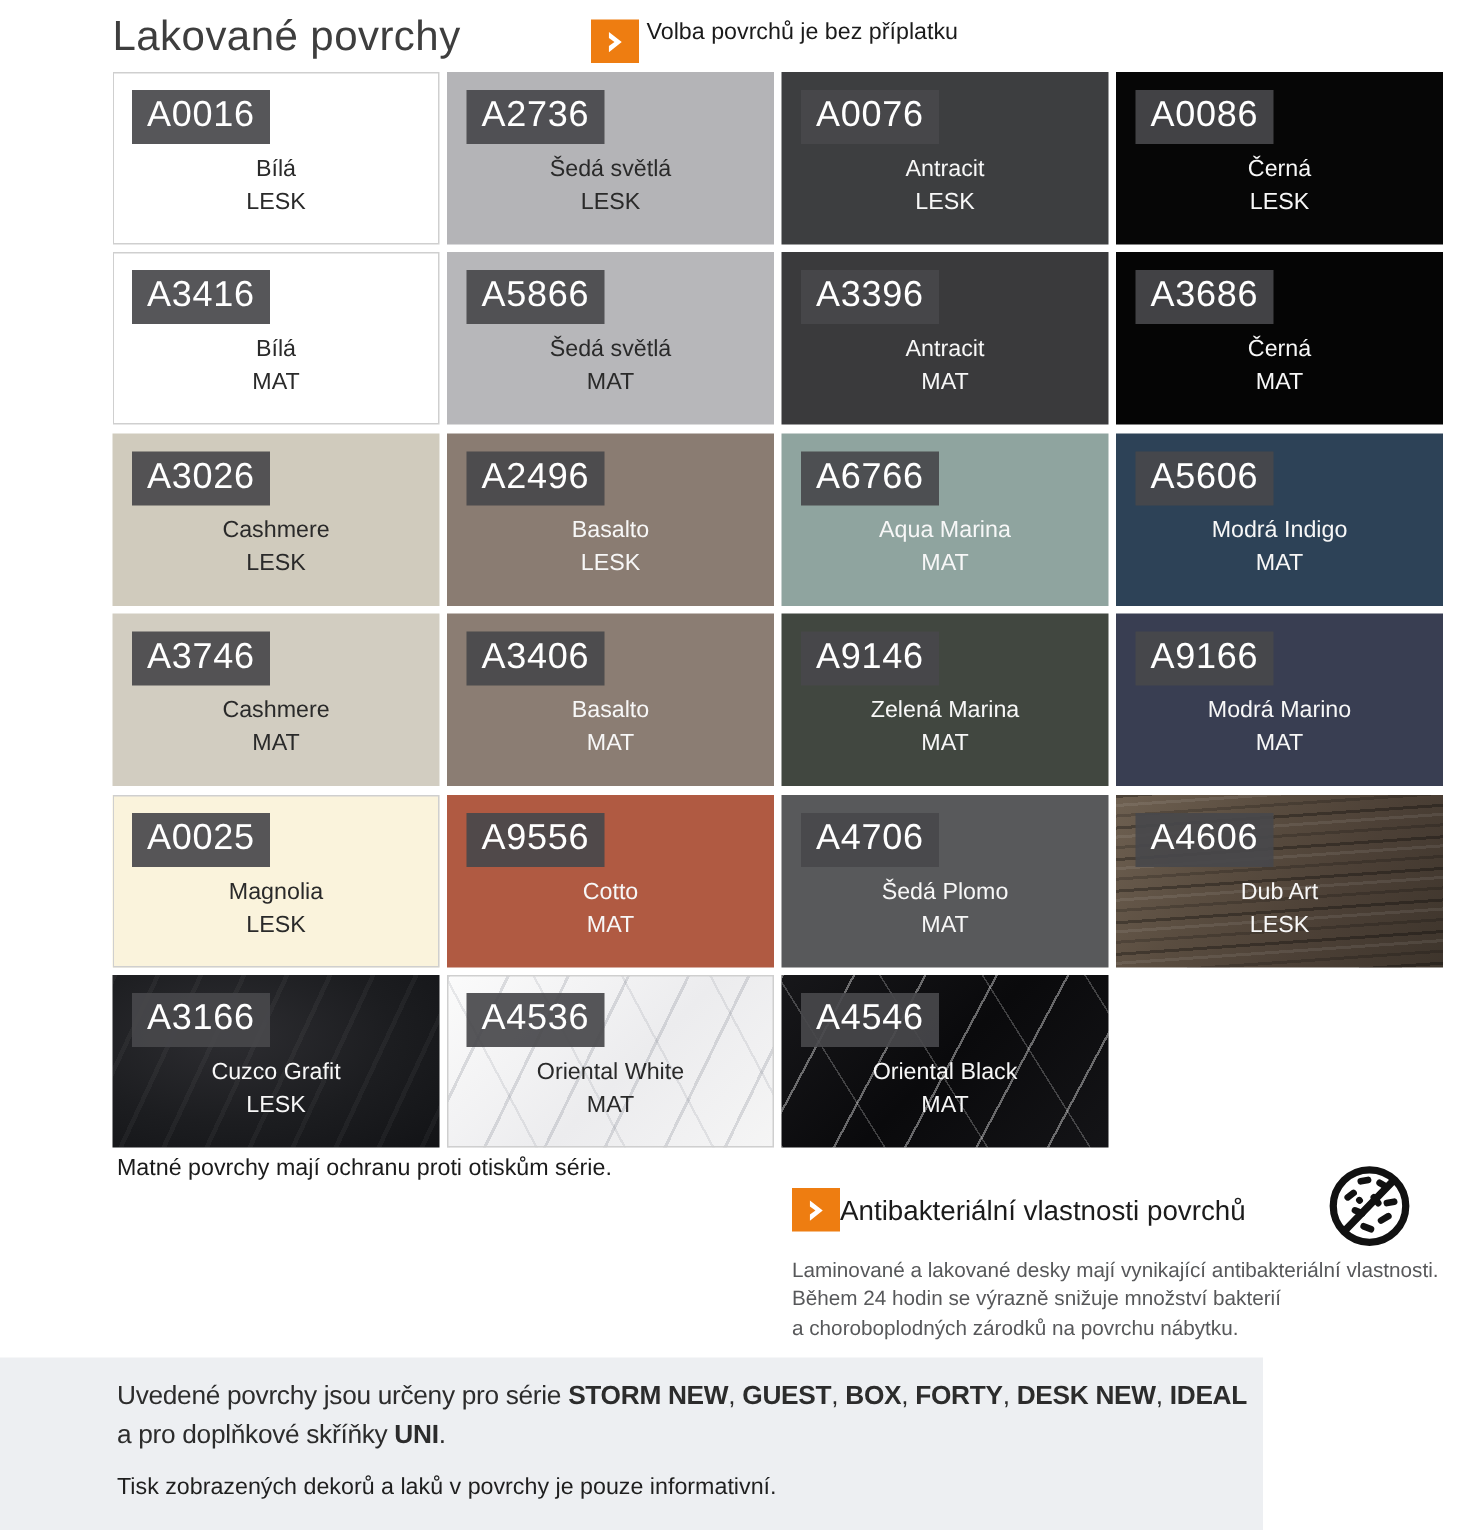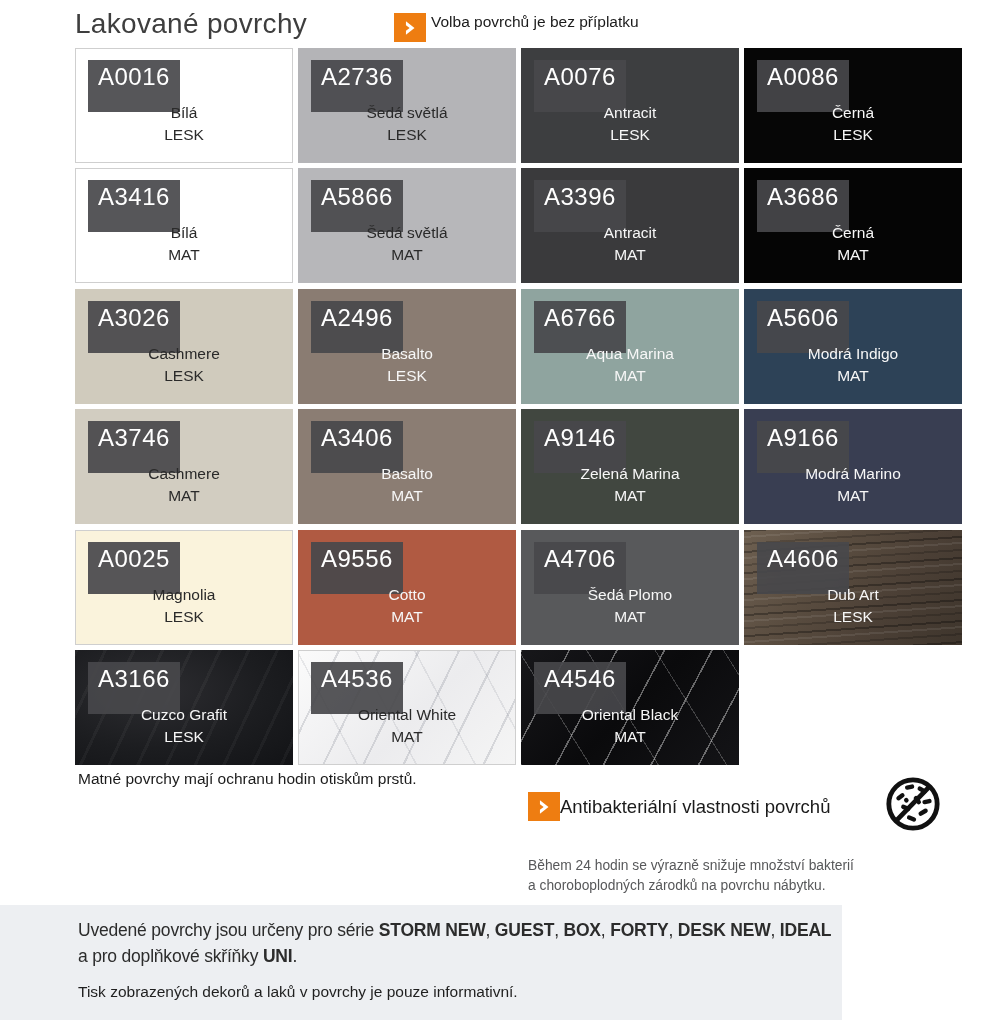--- a/index.html
+++ b/index.html
@@ -26,21 +26,21 @@
   .grid{
     position:absolute;left:75px;top:48px;
     display:grid;grid-template-columns:repeat(4,218px);grid-auto-rows:115px;
     gap:5.4px 5px;
   }
   .swatch{position:relative;}
   .swatch.bordered{box-shadow:inset 0 0 0 1px #cfcfcf;}
   .swatch .code{
     position:absolute;left:13px;top:12px;
     background:rgba(72,72,75,.92);color:#fff;
-    font-size:24px;line-height:1;padding:5px 10px 23px;letter-spacing:.5px;
+    font-size:24px;line-height:1;padding:5px 10px 7px;letter-spacing:.5px;
   }
   .swatch .sname{position:absolute;left:0;top:56px;width:100%;text-align:center;font-size:15.5px;}
   .swatch .finish{position:absolute;left:0;top:78px;width:100%;text-align:center;font-size:15.5px;}
   .swatch.txt-dark .sname,.swatch.txt-dark .finish{color:#2a2a2a;}
   .swatch.txt-light .sname,.swatch.txt-light .finish{color:#f7f7f7;}
 
   
   .tex-wood{
     background:
       repeating-linear-gradient(176deg,
@@ -213,21 +213,21 @@
         <span class="sname">Oriental White</span>
         <span class="finish">MAT</span>
       </div>
       <div class="swatch txt-light tex-marble-black">
         <span class="code">A4546</span>
         <span class="sname">Oriental Black</span>
         <span class="finish">MAT</span>
       </div>
     </div>
 
-  <p class="matte-note">Matné povrchy mají ochranu hodin otiskům prstů.</p>
+  <p class="matte-note">Matné povrchy mají ochranu proti otiskům série.</p>
 
   <div class="anti-head">
     <span class="arrow-box">
       <svg width="18" height="18" viewBox="0 0 20 20" aria-hidden="true">
         <path d="M5.5 2.5 L15 10 L5.5 17.5 L5.5 13 L9.6 10 L5.5 7 Z" fill="#ffffff"></path>
       </svg>
     </span>
     <span class="heading">Antibakteriální vlastnosti povrchů</span>
   </div>
 
@@ -242,20 +242,20 @@
         <line x1="20" y1="33" x2="25" y2="35"></line>
         <line x1="33" y1="24" x2="36" y2="28"></line>
         <line x1="26" y1="44" x2="31" y2="46"></line>
         <line x1="38" y1="40" x2="43" y2="37"></line>
         <line x1="23" y1="26" x2="23.2" y2="26.2"></line>
       </g>
       <line x1="46.5" y1="12.5" x2="13" y2="47" stroke="#111" stroke-width="5" stroke-linecap="round"></line>
     </svg>
   </span>
 
-  <p class="anti-desc"><br><span>Během 24 hodin se výrazně snižuje množství bakterií</span><br><span>a choroboplodných zárodků na povrchu nábytku.</span></p>
+  <p class="anti-desc"><span>Laminované a lakované desky mají vynikající antibakteriální vlastnosti.</span><br><span>Během 24 hodin se výrazně snižuje množství bakterií</span><br><span>a choroboplodných zárodků na povrchu nábytku.</span></p>
 
   <div class="footer-box">
     <p class="series-text"><span>Uvedené povrchy jsou určeny pro série </span><span class="b">STORM NEW</span><span>, </span><span class="b">GUEST</span><span>, </span><span class="b">BOX</span><span>, </span><span class="b">FORTY</span><span>, </span><span class="b">DESK NEW</span><span>, </span><span class="b">IDEAL</span><br><span>a pro doplňkové skříňky </span><span class="b">UNI</span><span>.</span></p>
     <p class="disclaimer">Tisk zobrazených dekorů a laků v povrchy je pouze informativní.</p>
   </div>
 
 </div>
 
 </body></html>

